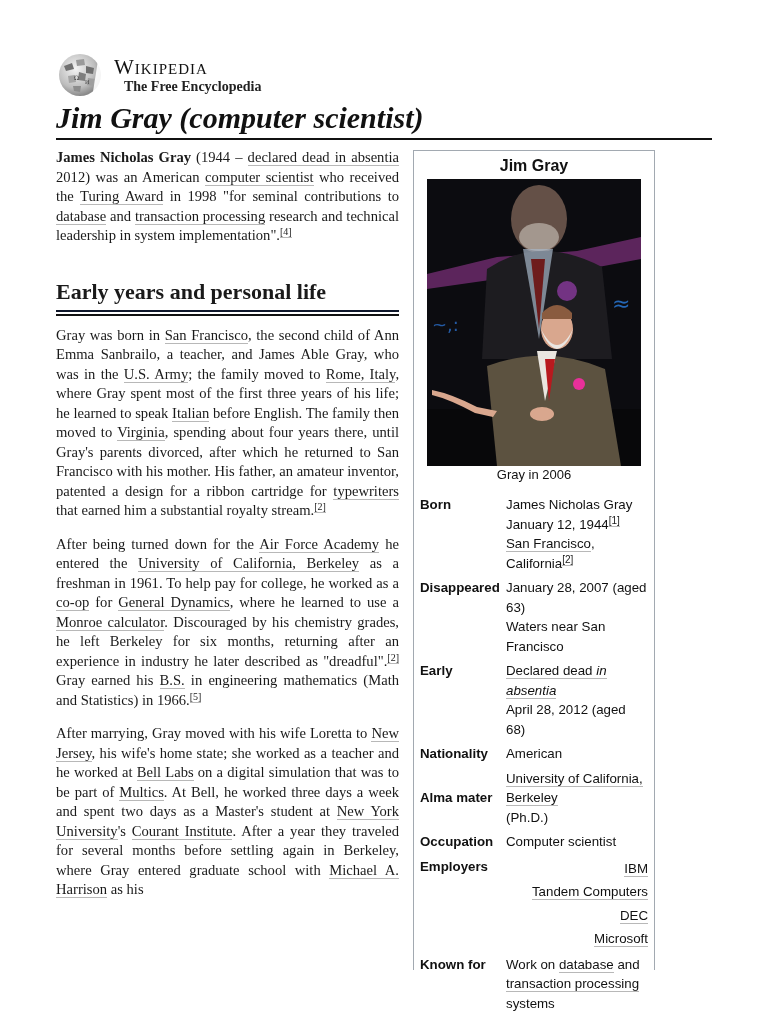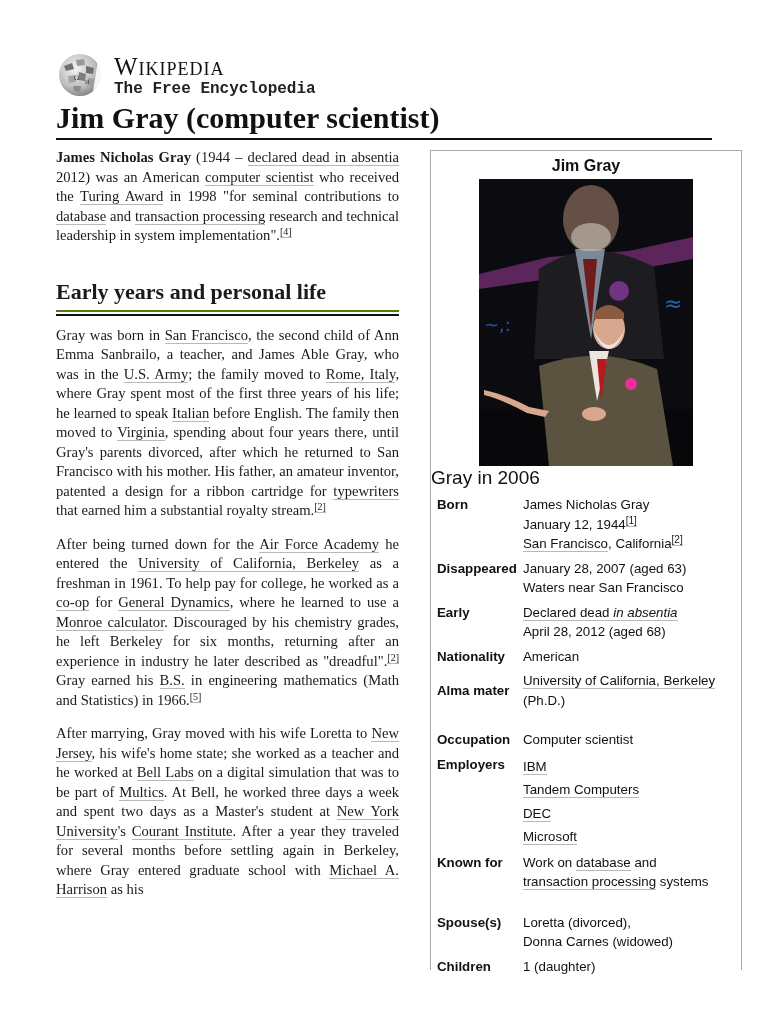--- a/index.html
+++ b/index.html
@@ -1,42 +1,42 @@
 <!DOCTYPE html>
 <html><head>
   <meta charset="utf-8">
   <style>
     html, body { margin: 0; padding: 0; background: #ffffff; }
     body { width: 768px; height: 1024px; overflow: hidden; position: relative; color: #111; }
     .page { position: absolute; left: 56px; top: 52px; width: 656px; }
     .brand { display: flex; align-items: center; height: 46px; }
     .globe { width: 48px; height: 46px; margin-right: 10px; }
     .wordmark { display: flex; flex-direction: column; line-height: 1; }
-    .wordmark .name { font-family: "Liberation Serif", serif; font-size: 25px; letter-spacing: 1px; color: #111; font-variant: small-caps; }
-    .wordmark .tag { font-family: Liberation Mono, monospace; font-size: 16px; font-weight: bold; color: #222; margin-top: 2px; }
-    h1.title { font-family: "Liberation Serif", serif; font-weight: bold; font-size: 30px; margin: 0; padding: 2px 0 2px 0; line-height: 36px; border-bottom: 2px solid #111; }
+    .wordmark .name { font-family: "Liberation Serif", serif; font-size: 21px; letter-spacing: 1px; color: #111; font-variant: small-caps; }
+    .wordmark .tag { font-family: Liberation Serif, serif; font-size: 14px; font-weight: bold; color: #222; margin-top: 2px; margin-left: 10px; }
+    h1.title { font-family: "Liberation Serif", serif; font-weight: bold; font-size: 30px; margin: 0; padding: 2px 0 2px 0; line-height: 36px; border-bottom: 2px solid #111; font-style: italic; }
     .content { position: relative; }
     .left { position: absolute; left: 0; top: 8px; width: 343px; font-family: "Liberation Serif", serif; font-size: 14.6px; line-height: 19.5px; text-align: justify; color: #1a1a1a; }
     .left p { margin: 0 0 14px 0; }
     .left b { font-weight: bold; }
     a.lnk { color: #1a1a1a; text-decoration: none; border-bottom: 1px solid #b8b8b8; }
     sup { font-size: 10px; line-height: 0; vertical-align: 5px; }
     sup a { color: #1a1a1a; text-decoration: none; border-bottom: 1px solid #b8b8b8; }
-    h2.section { font-family: "Liberation Serif", serif; font-weight: bold; font-size: 22px; margin: 32px 0 14px 0; line-height: 28px; padding-bottom: 4px; border-bottom: 2px solid #4d7c0f; position: relative; }
+    h2.section { font-family: "Liberation Serif", serif; font-weight: bold; font-size: 22px; margin: 32px 0 14px 0; line-height: 28px; padding-bottom: 4px; border-bottom: 2px solid #0f172a; position: relative; }
     h2.section::after { content: ""; position: absolute; left: 0; right: 0; bottom: -6px; height: 1.5px; background: #111; }
-    .infobox { position: absolute; left: 374px; top: 10px; width: 312px; height: 820px; border: 1px solid #a2a9b1; border-bottom: none; font-family: "Liberation Sans", sans-serif; font-size: 13.3px; color: #111; box-sizing: border-box; }
+    .infobox { position: absolute; left: 357px; top: 10px; width: 242px; height: 820px; border: 1px solid #a2a9b1; border-bottom: none; font-family: "Liberation Sans", sans-serif; font-size: 13.3px; color: #111; box-sizing: border-box; }
     .infobox .ib-title { text-align: center; font-weight: bold; font-size: 16px; margin-top: 6px; height: 22px; }
     .photo { width: 214px; height: 287px; margin: 0 auto; display: block; background: #0b0b0d; position: relative; overflow: hidden; }
-    .caption { font-size: 19px; margin-top: 1px; height: 20px; }
+    .caption { text-align: center; font-size: 13px; margin-top: 1px; height: 20px; }
     .ib-row { display: flex; padding: 0 6px; }
     .ib-label { width: 86px; font-weight: bold; flex-shrink: 0; line-height: 19.5px; }
     .ib-value { flex: 1; line-height: 19.5px; }
     .ib-value div { line-height: 19.5px; }
     .ib-value a.lnk { color: #111; border-bottom: 1px solid #b8b8b8; }
-    .emp div { margin-bottom: 4px; }
+    .emp div { margin-bottom: 4px; text-align: right; }
   </style>
 </head>
 <body>
 
 <div class="page">
   <div class="brand">
     <svg class="globe" viewBox="0 0 48 46">
       <defs>
         <radialGradient id="g1" cx="40%" cy="35%" r="65%">
           <stop offset="0%" stop-color="#f4f4f4"></stop>
@@ -134,21 +134,21 @@
       </div>
 
       <div class="ib-row" style="margin-top:5px;align-items:center;">
         <div class="ib-label">Alma mater</div>
         <div class="ib-value">
           <div><a class="lnk">University of California, Berkeley</a></div>
           <div>(Ph.D.)</div>
         </div>
       </div>
 
-      <div class="ib-row" style="margin-top:20px;">
+      <div class="ib-row" style="margin-top:5px;">
         <div class="ib-label">Occupation</div>
         <div class="ib-value">Computer scientist</div>
       </div>
 
       <div class="ib-row" style="margin-top:5px;">
         <div class="ib-label">Employers</div>
         <div class="ib-value emp">
           <div style="padding-top:2px;"><a class="lnk">IBM</a></div>
           <div><a class="lnk">Tandem Computers</a></div>
           <div><a class="lnk">DEC</a></div>

